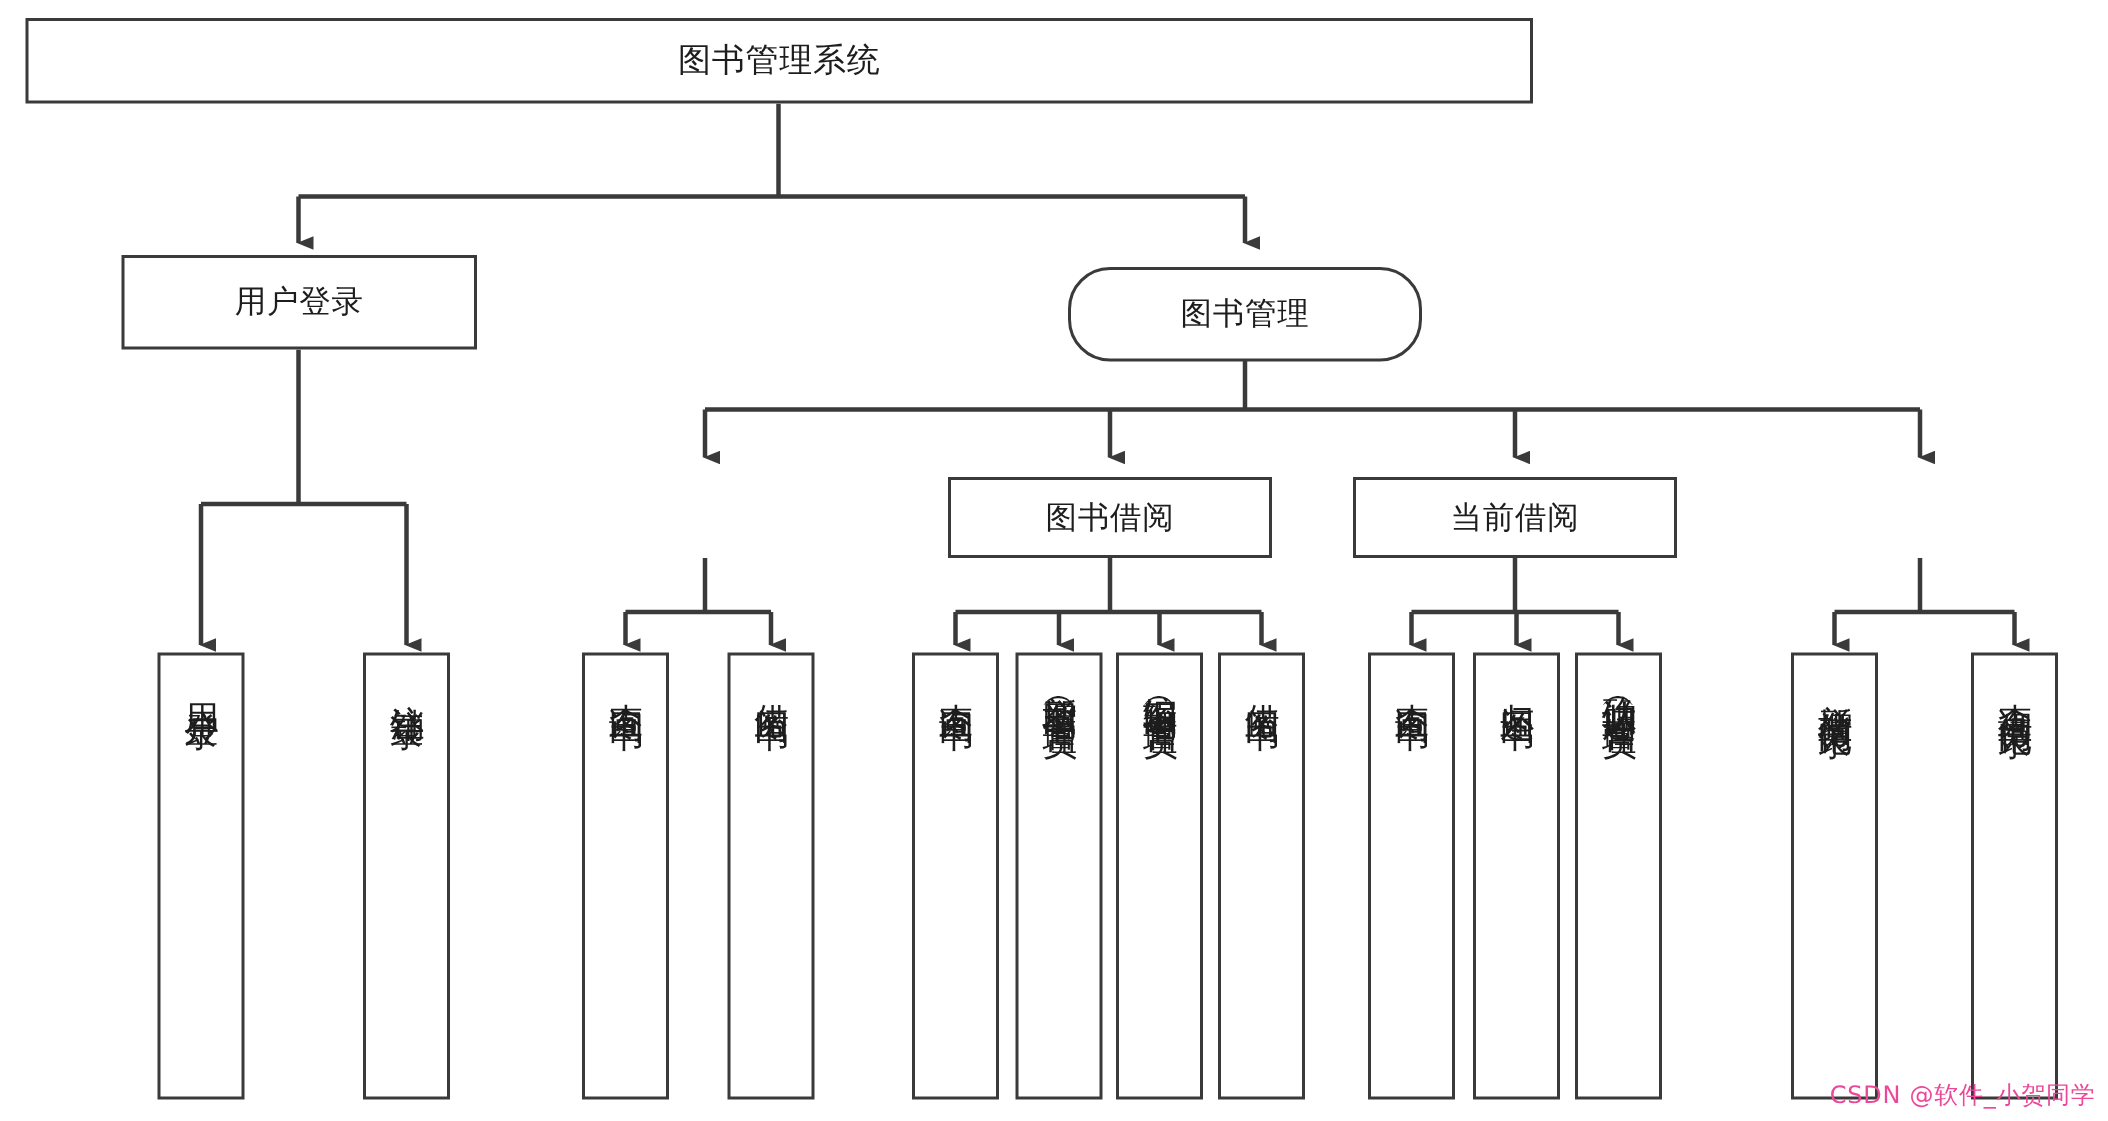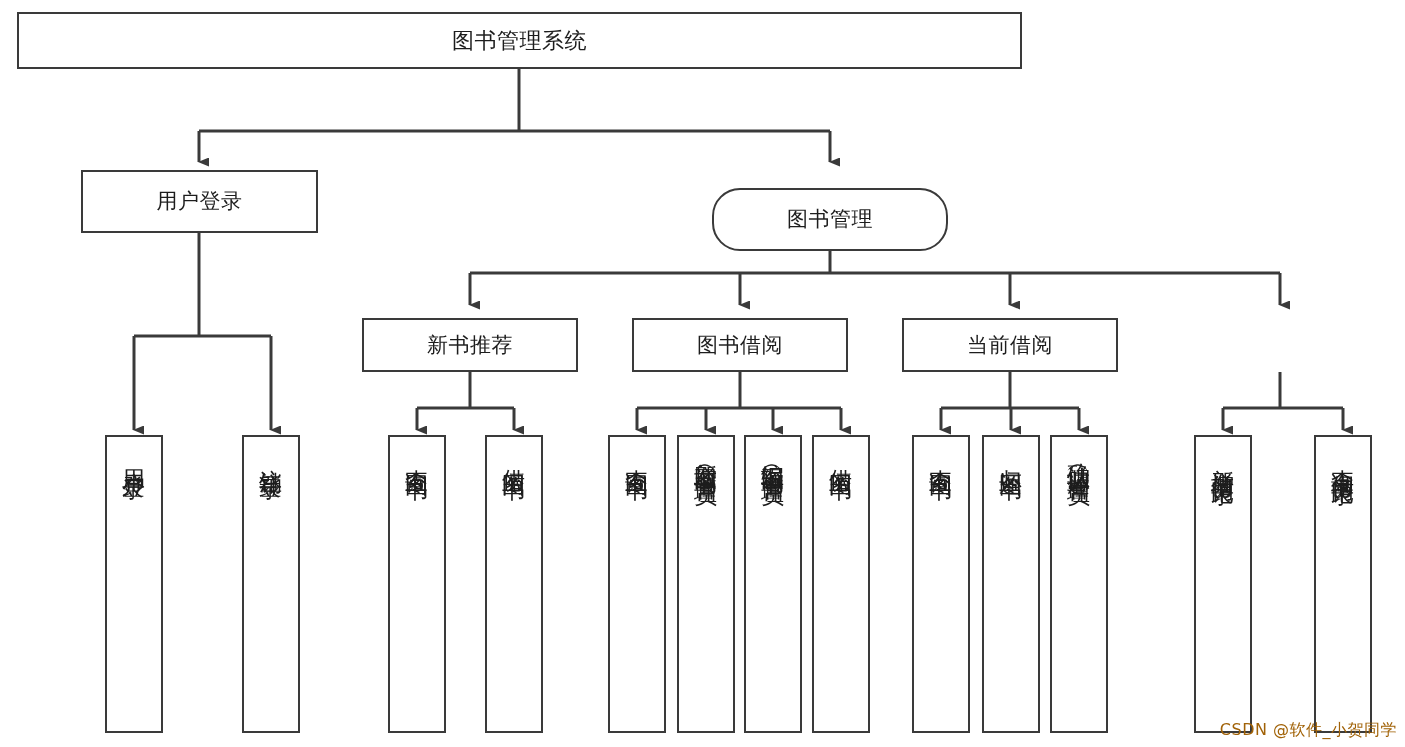--- a/index.html
+++ b/index.html
@@ -61,21 +61,21 @@
     font-size: 23px;
     line-height: 1.05;
     letter-spacing: 3px;
     white-space: nowrap;
   }
   #watermark {
     position: absolute;
     right: 8px;
     bottom: 6px;
     font-size: 16px;
-    color: #a16207;
+    color: #ec4899;
     letter-spacing: 0.5px;
     white-space: nowrap;
     user-select: none;
   }
 </style>
 </head>
 <body>
 
 <div id="diagram-root">
 
@@ -129,27 +129,24 @@
     </g>
   </svg>
 
   <div class="node horiz root" style="left:17px; top:12px; width:1005px; height:57px;">
     <span class="node-label">图书管理系统</span>
   </div>
 
   <div class="node horiz" style="left:81px; top:170px; width:237px; height:63px;">
     <span class="node-label">用户登录</span>
   </div>
-  <div class="node horiz" style="left:712px; top:188px; width:236px; height:63px;border-radius:28px;">
+  <div class="node horiz" style="left:712px; top:178px; width:236px; height:63px;border-radius:28px;">
     <span class="node-label">图书管理</span>
   </div>
 
-  <div class="node horiz" style="left:362px; top:318px; width:216px; height:54px;">
-    <span class="node-label">新书推荐</span>
-  </div>
   <div class="node horiz" style="left:902px; top:318px; width:216px; height:54px;">
     <span class="node-label">当前借阅</span>
   </div>
   <div class="node horiz" style="left:632px; top:318px; width:216px; height:54px;">
     <span class="node-label">图书借阅</span>
   </div>
 
   <div class="node vert" style="left:105px; top:435px; width:58px; height:298px;">
     <span class="node-label">用户登录</span>
   </div>

